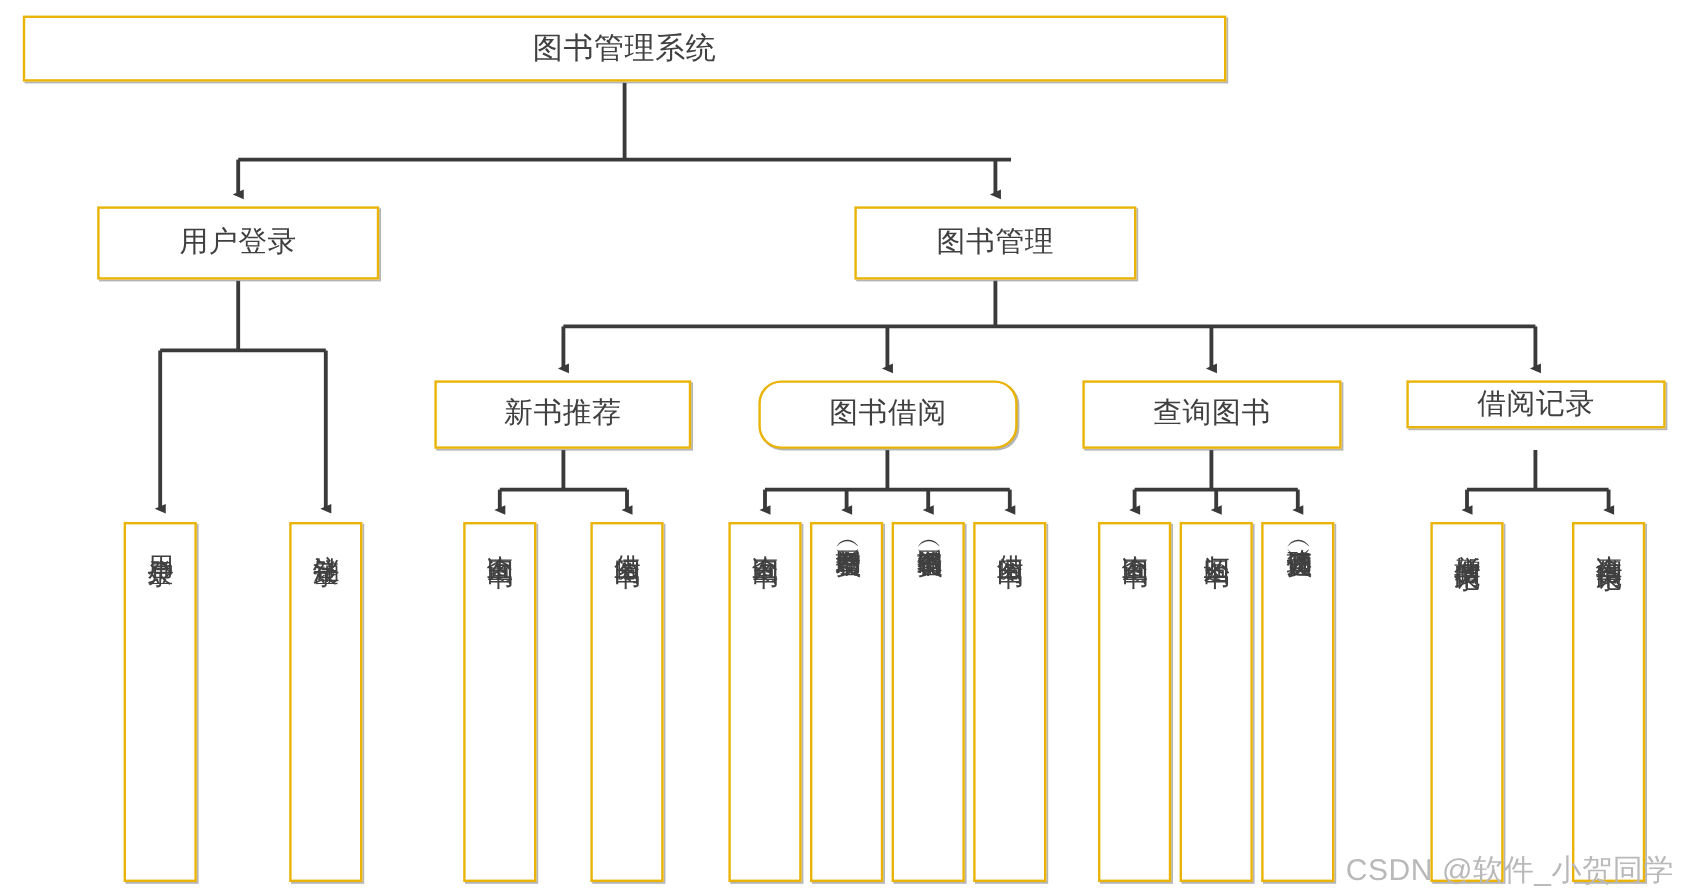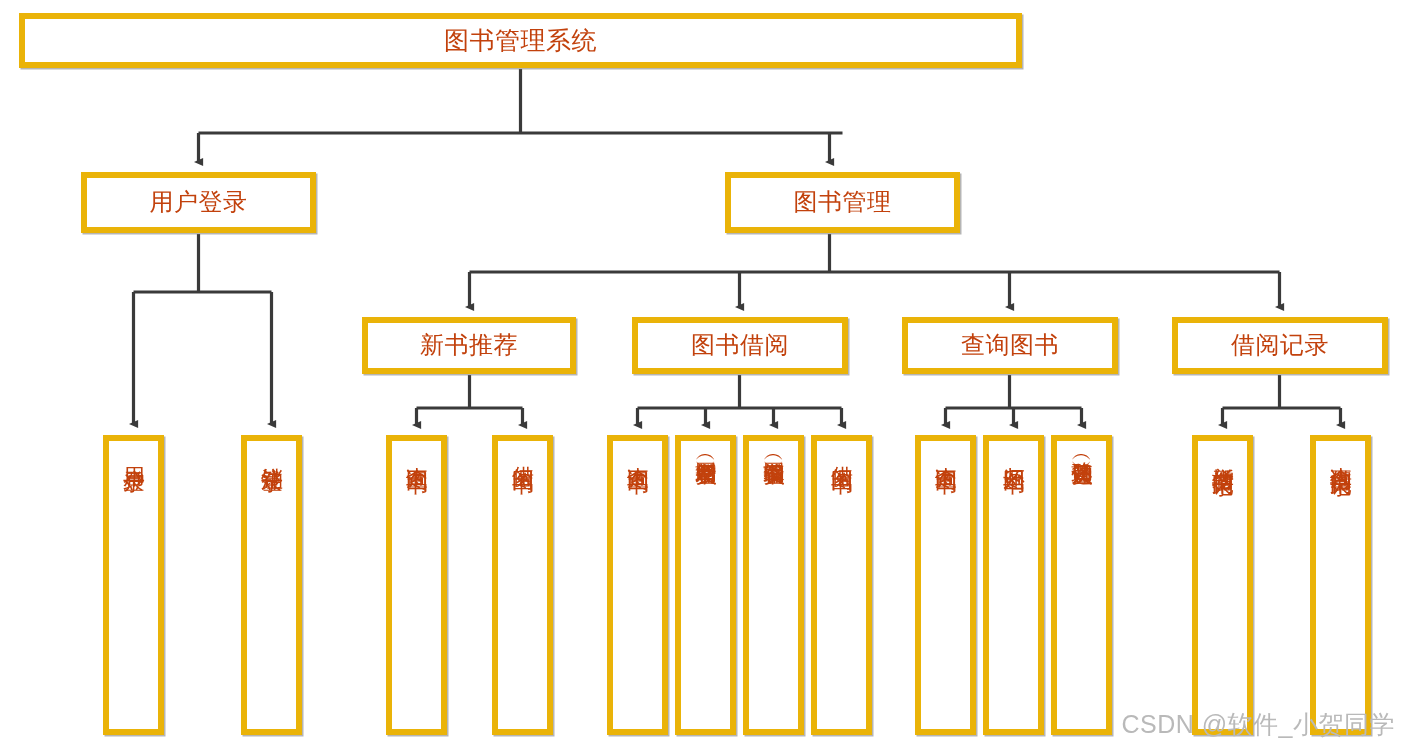--- a/index.html
+++ b/index.html
@@ -22,26 +22,26 @@
     position: absolute;
     left: 0;
     top: 0;
     width: 1405px;
     height: 747px;
   }
   .node {
     position: absolute;
     box-sizing: border-box;
     background: #ffffff;
-    border: 6px solid #eab308;
+    border: 2px solid #eab308;
     box-shadow: 1.5px 1.5px 0 0 rgba(120,120,120,0.55);
     display: flex;
     align-items: center;
     justify-content: center;
-    color: #c2410c;
+    color: #404040;
     z-index: 2;
   }
   .node-label {
     display: block;
     text-align: center;
     letter-spacing: 0.5px;
     white-space: nowrap;
   }
   
   .node.horiz .node-label {
@@ -143,34 +143,34 @@
     </g>
   </svg>
 
   <div class="node horiz root" style="left:19px; top:13px; width:1003px; height:55px;">
     <span class="node-label">图书管理系统</span>
   </div>
 
   <div class="node horiz" style="left:81px; top:172px; width:235px; height:61px;">
     <span class="node-label">用户登录</span>
   </div>
-  <div class="node horiz" style="left:712px; top:172px; width:235px; height:61px;margin-left:13px;">
+  <div class="node horiz" style="left:712px; top:172px; width:235px; height:61px;">
     <span class="node-label">图书管理</span>
   </div>
 
   <div class="node horiz" style="left:362px; top:317px; width:214px; height:57px;">
     <span class="node-label">新书推荐</span>
   </div>
-  <div class="node horiz" style="left:632px; top:317px; width:216px; height:57px;">
+  <div class="node horiz" style="left:632px; top:317px; width:216px; height:57px;border-radius:19px;">
     <span class="node-label">图书借阅</span>
   </div>
   <div class="node horiz" style="left:902px; top:317px; width:216px; height:57px;">
     <span class="node-label">查询图书</span>
   </div>
-  <div class="node horiz" style="left:1172px; top:317px; width:216px; height:57px;">
+  <div class="node horiz" style="left:1172px; top:317px; width:216px; height:40px;">
     <span class="node-label">借阅记录</span>
   </div>
 
   <div class="node vert" style="left:103px; top:435px; width:61px; height:300px;">
     <span class="node-label">用户登录</span>
   </div>
   <div class="node vert" style="left:241px; top:435px; width:61px; height:300px;">
     <span class="node-label">注销登录</span>
   </div>
 

